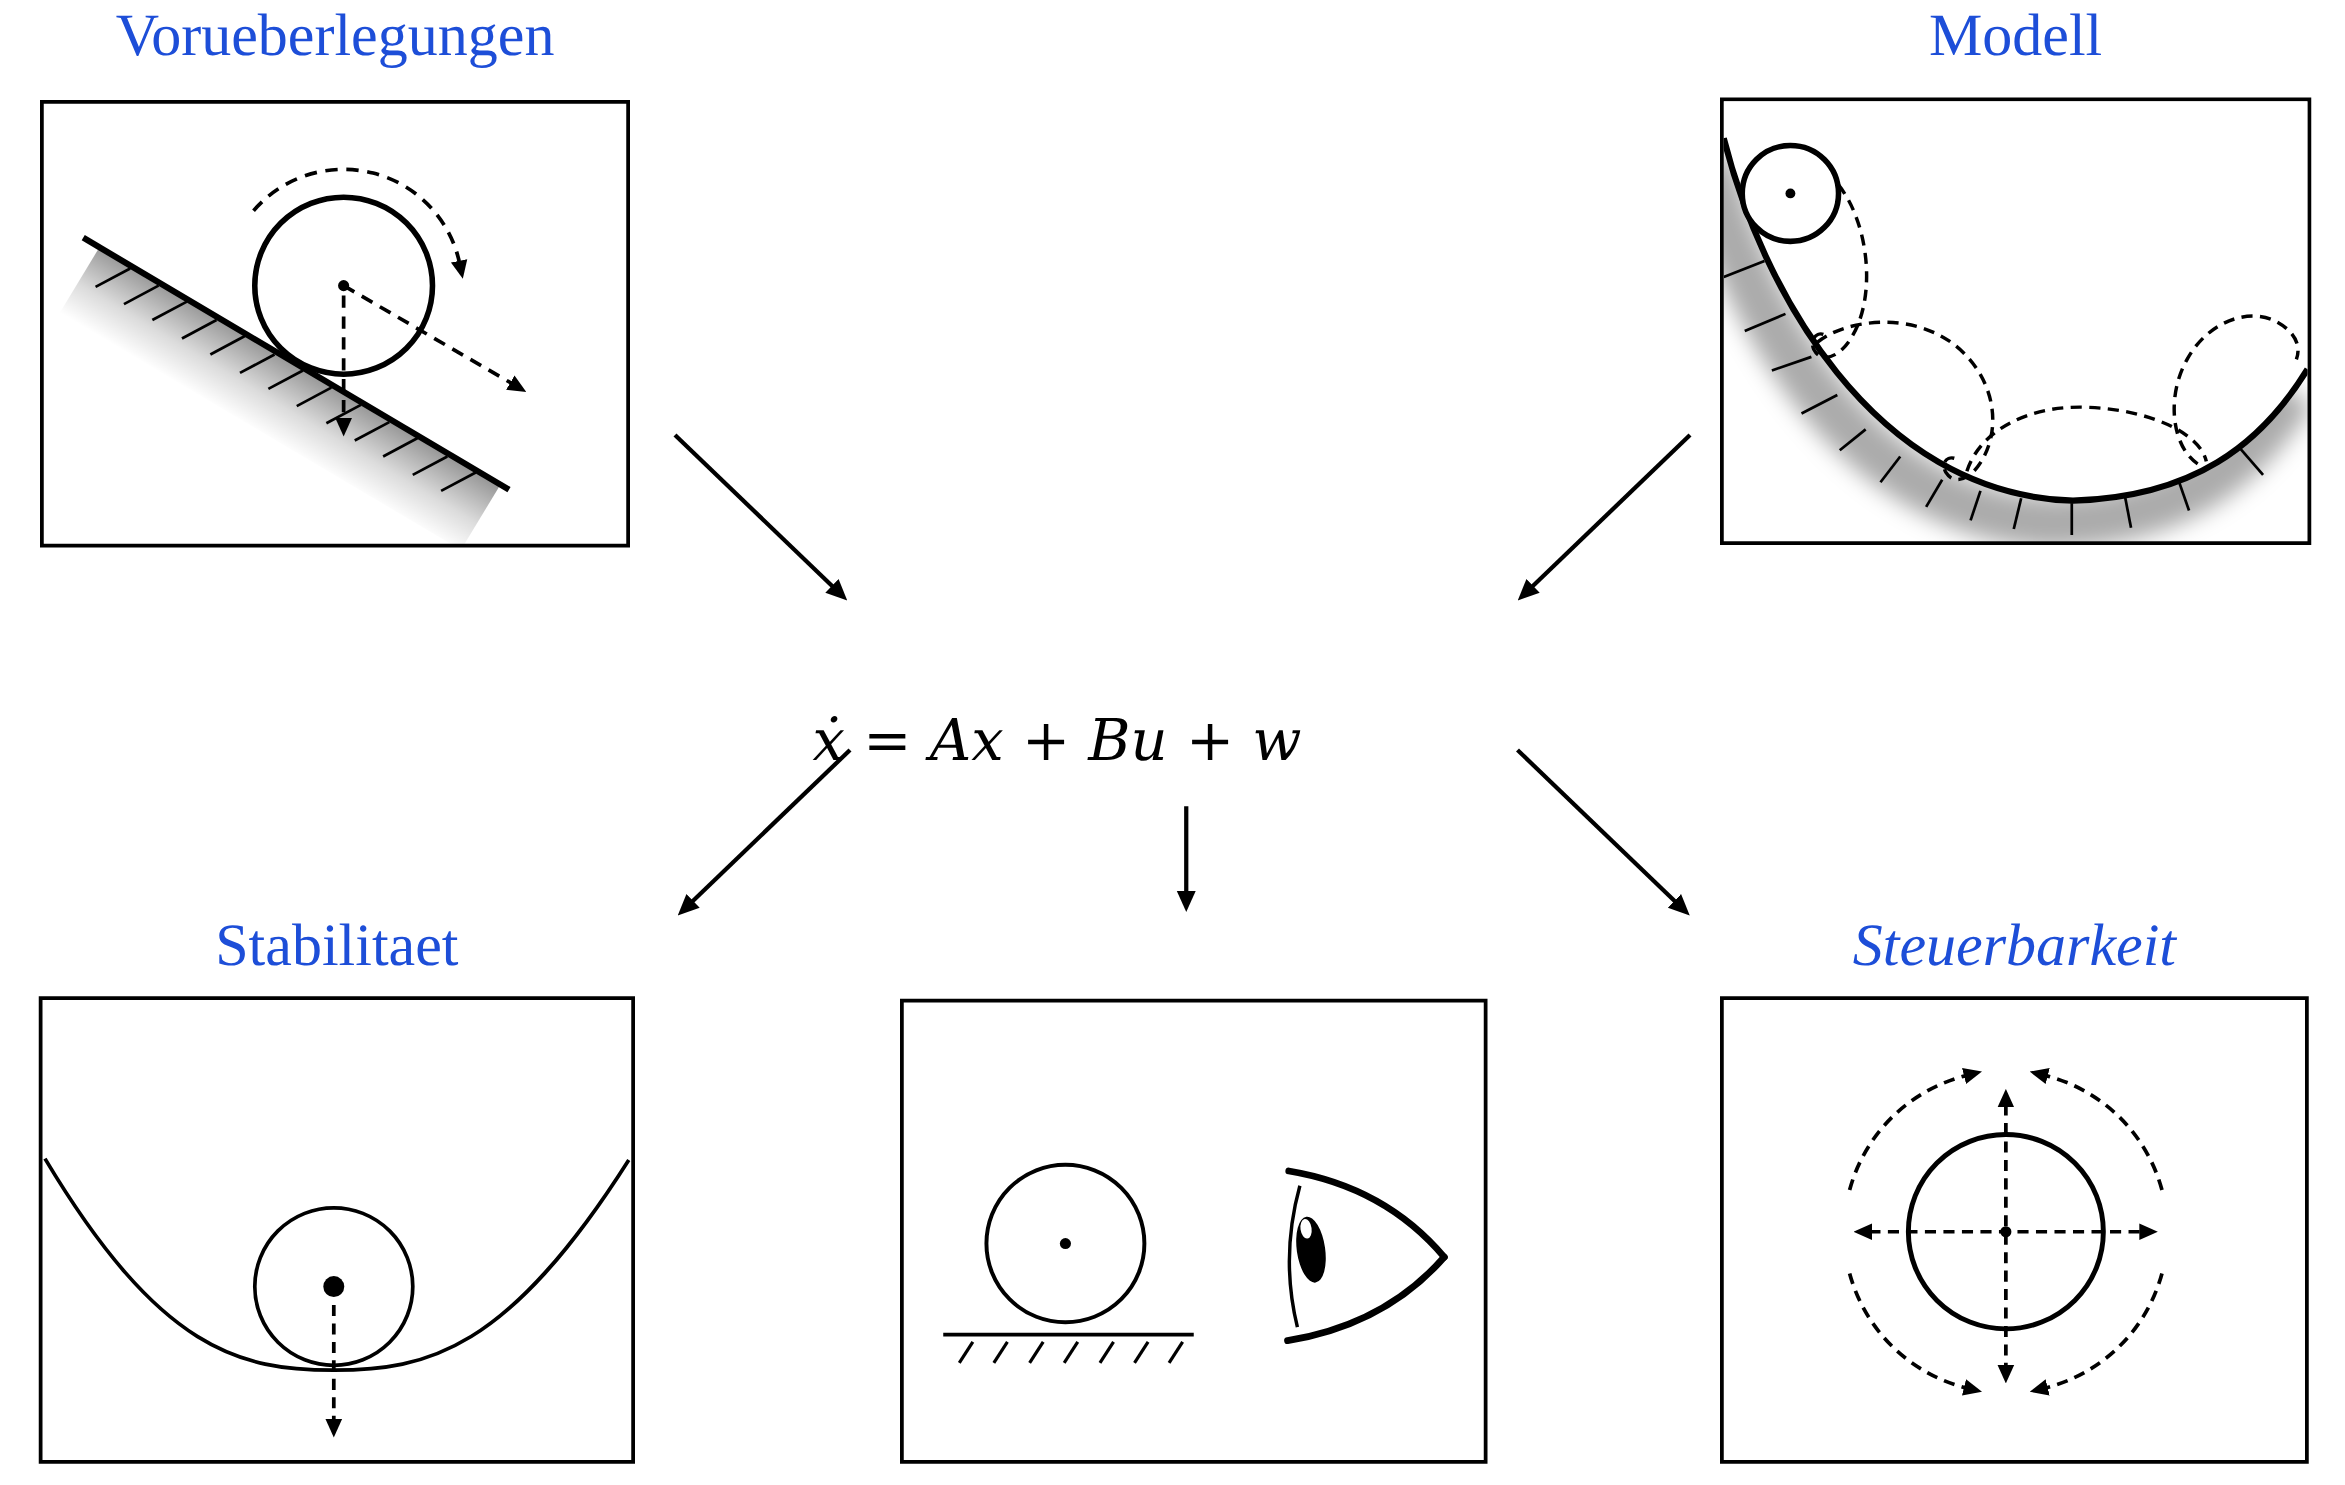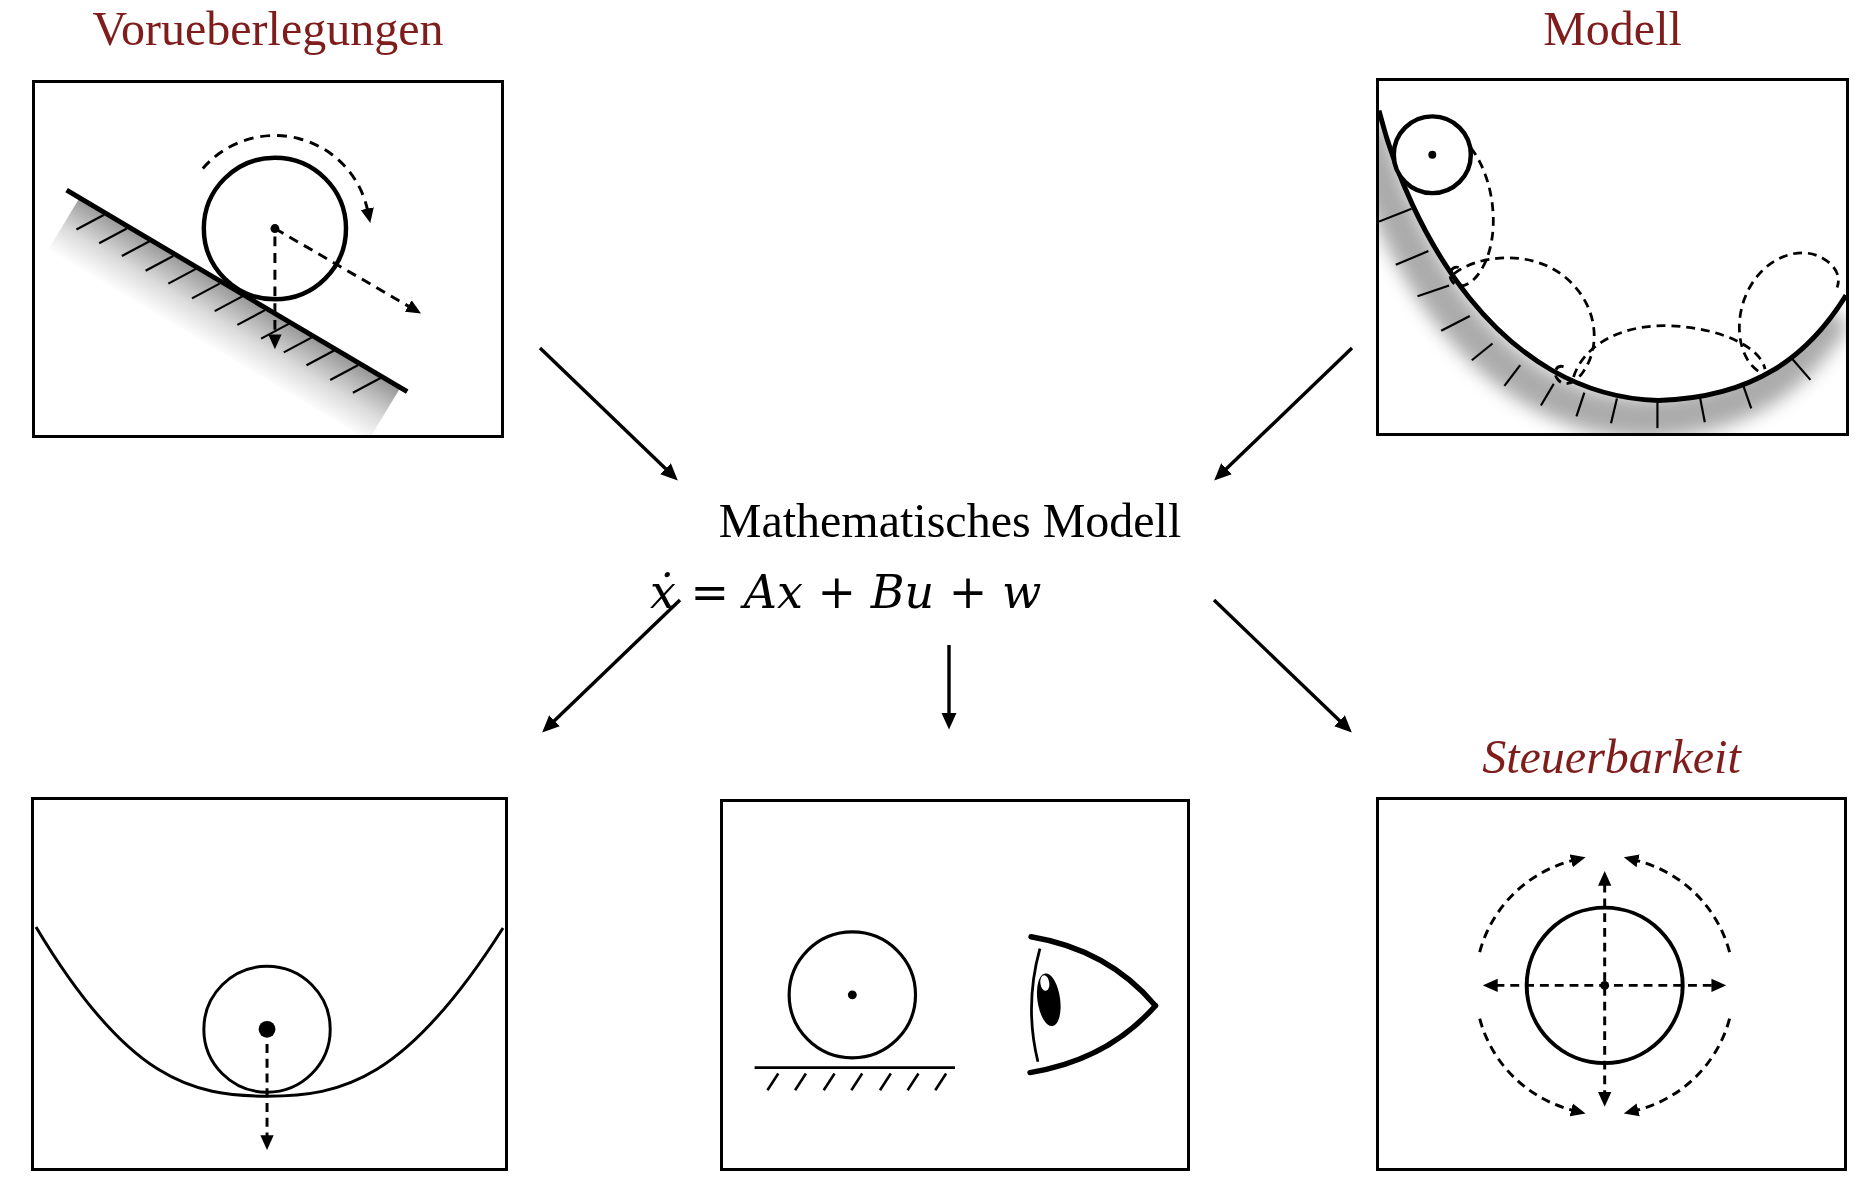--- a/index.html
+++ b/index.html
@@ -16,21 +16,21 @@
     border:3px solid #000;
     background:#fff;
     box-sizing:border-box;
   }
   .figure-box svg{display:block;width:100%;height:100%;}
   .node-title{
     position:absolute;
     text-align:center;
     font-size:48px;
     line-height:54px;
-    color:#7f1d1d;
+    color:#1d4ed8;
     white-space:nowrap;
   }
   .center-title{
     position:absolute;
     left:650px;top:494px;width:600px;
     text-align:center;
     font-size:48px;line-height:54px;
   }
   .center-equation{
     position:absolute;
@@ -47,24 +47,24 @@
 </style>
 </head>
 <body>
 
 <div id="canvas">
 
   <div class="node-title" style="left:32px;top:2px;width:472px;">Vorueberlegungen</div>
 
   <div class="node-title" style="left:1376px;top:2px;width:473px;">Modell</div>
 
-  <div class="center-title">Mathematisches Modell</div>
 
   <div class="center-equation">ẋ = Ax + Bu + w</div>
 
+  <div class="node-title" style="left:31px;top:730px;width:477px;">Stabilitaet</div>
 
 
   <div class="node-title" style="left:1376px;top:730px;width:471px;font-style:italic;">Steuerbarkeit</div>
 
   <div class="figure-box" style="left:32px;top:80px;width:472px;height:358px;">
     <svg viewBox="0 0 472 358" preserveAspectRatio="none">
       <defs>
         <linearGradient id="inclShade" gradientUnits="userSpaceOnUse" x1="45" y1="117" x2="13" y2="170">
           <stop offset="0" stop-color="#000000" stop-opacity="0.40"></stop>
           <stop offset="0.55" stop-color="#000000" stop-opacity="0.14"></stop>

